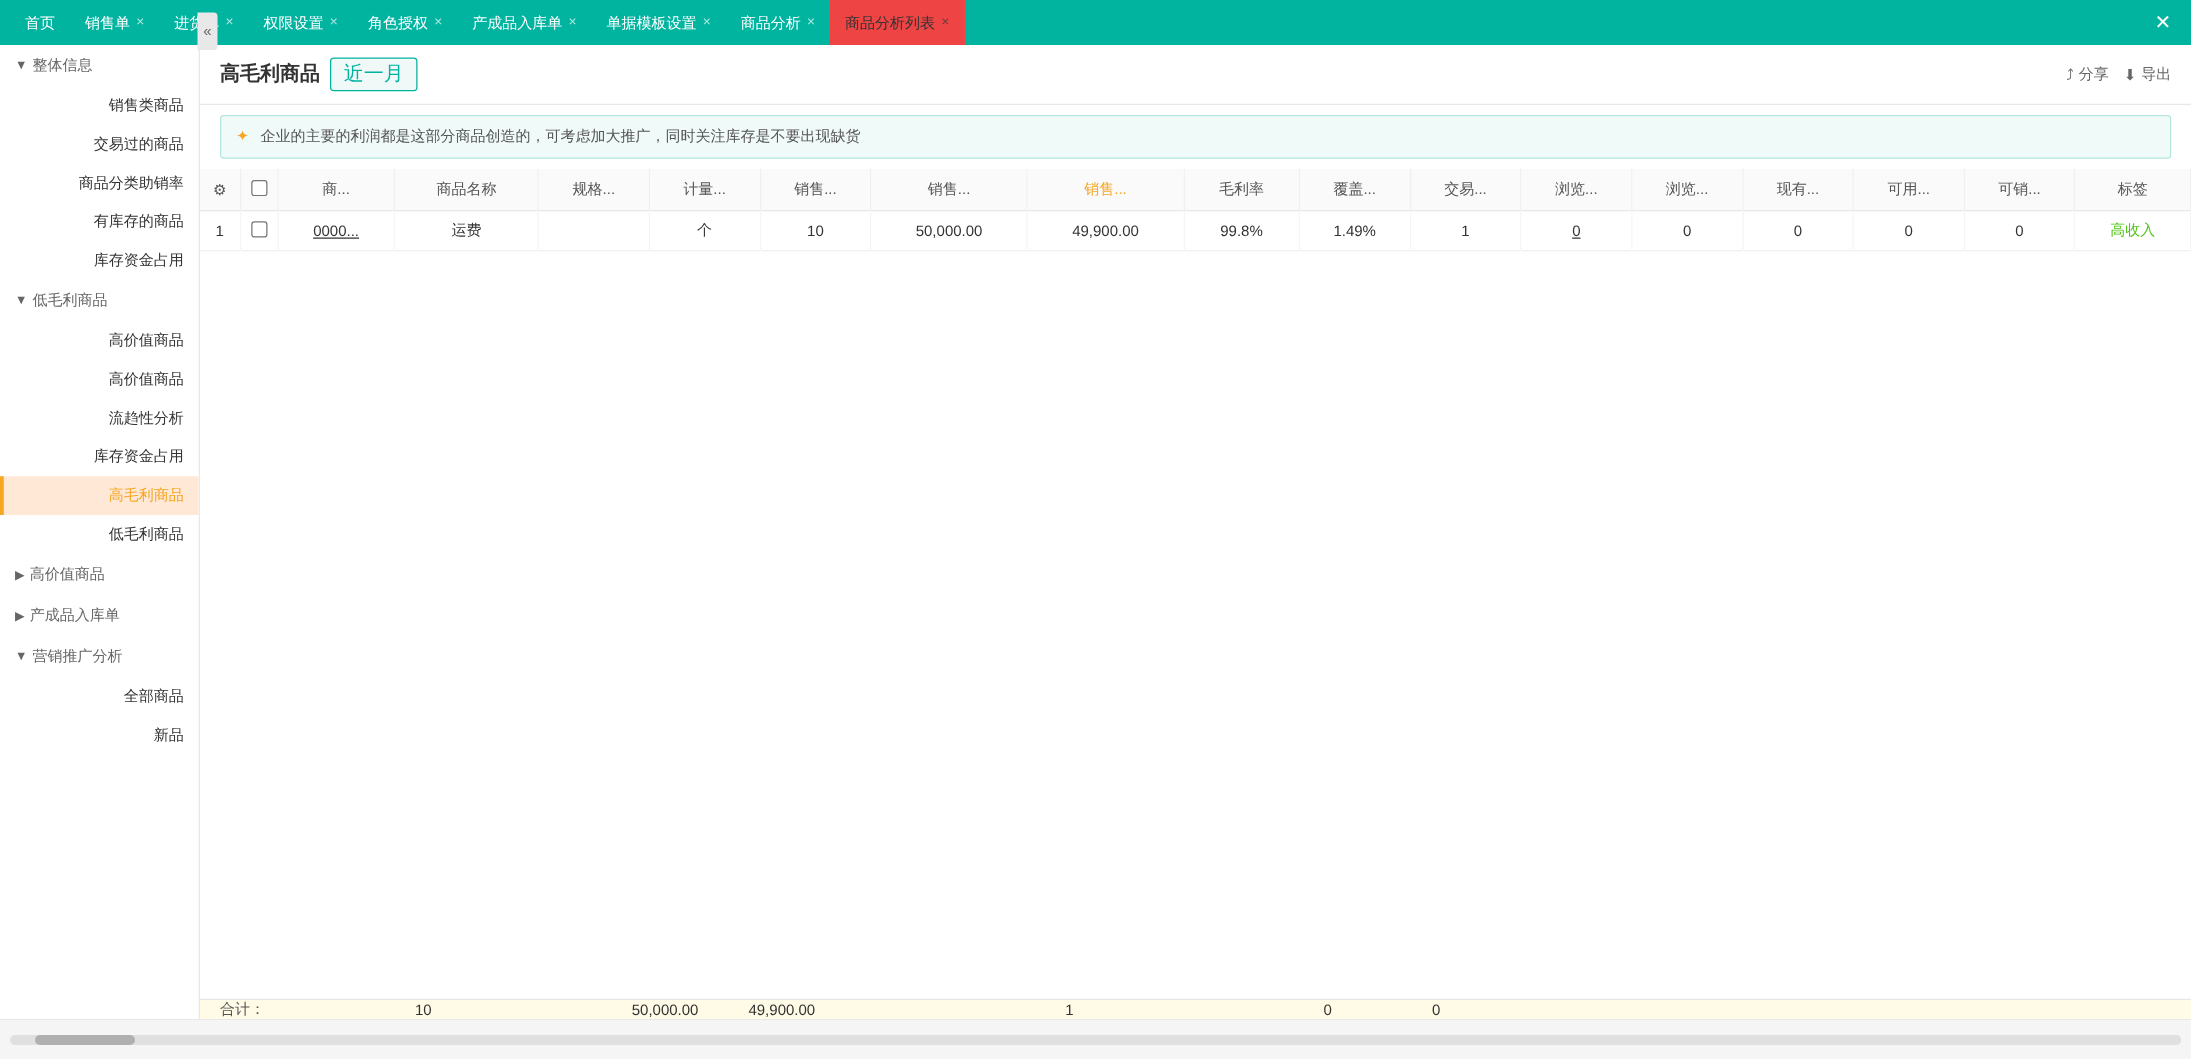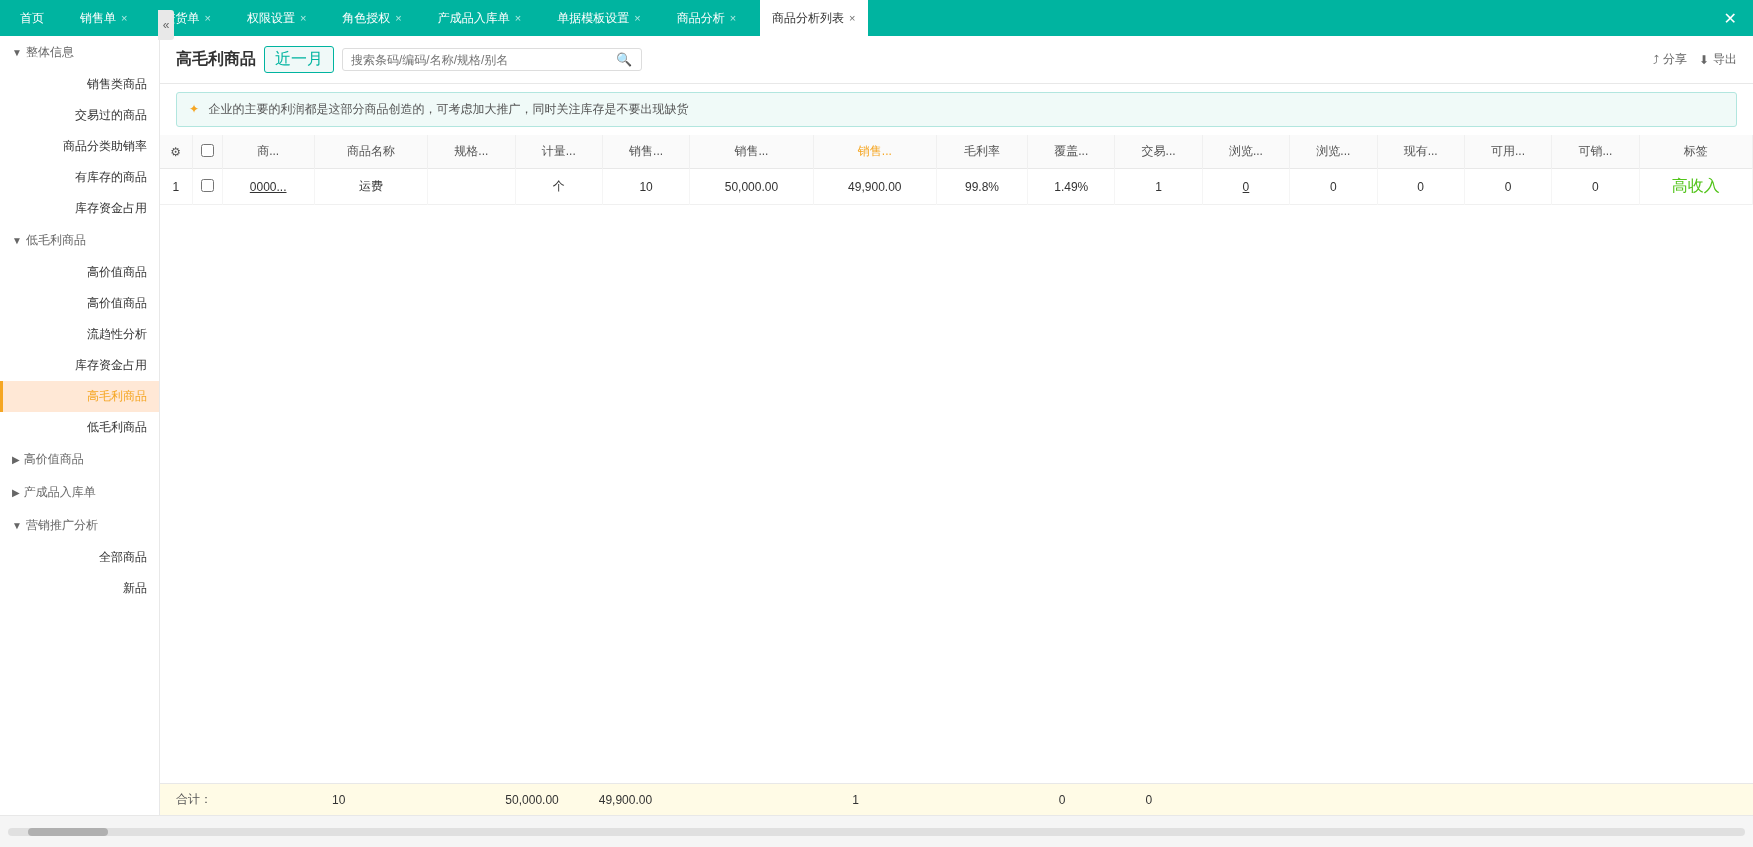--- a/index.html
+++ b/index.html
@@ -6,34 +6,33 @@
     body { background: #f5f5f5; overflow: hidden; width: 1753px; height: 847px; }
 
     
     .top-nav {
       display: flex;
       align-items: center;
       background: #00b4a0;
       height: 36px;
       padding: 0 8px;
       color: white;
-      gap: 12px;
     }
     .top-nav .nav-item {
       display: flex;
       align-items: center;
       padding: 0 12px;
       height: 100%;
       cursor: pointer;
       white-space: nowrap;
       font-size: 13px;
       position: relative;
     }
     .top-nav .nav-item.active {
-      background: #ffffff;
+      background: #ef4444;
       color: #333;
     }
     .nav-close {
       margin-left: 5px;
       font-size: 11px;
       opacity: 0.7;
       cursor: pointer;
     }
     .top-nav-spacer { flex: 1; }
     .top-nav-x {
@@ -199,26 +198,26 @@
     table tbody tr {
       border-bottom: 1px solid #f0f0f0;
     }
     table tbody td {
       padding: 7px 6px;
       text-align: center;
       color: #333;
       border-right: 1px solid #f5f5f5;
       white-space: nowrap;
     }
-    .tag-high { color: #52c41a; font-size: 16px; text-align: center; }
+    .tag-high { color: #52c41a; font-size: 12px; text-align: center; }
     .link-underline { text-decoration: underline; color: #333; cursor: pointer; }
 
     
     .footer-bar {
-      height: 32px;
+      height: 16px;
       background: #fffbe6;
       border-top: 1px solid #e8e8e8;
       display: flex;
       align-items: center;
       padding: 0 16px;
       font-size: 12px;
       color: #333;
       gap: 0;
       flex-shrink: 0;
     }
@@ -370,24 +369,20 @@
 
   <div class="sidebar-collapse">
     <span>«</span>
   </div>
 
   <div class="content-area">
 
     <div class="content-header">
       <span class="content-title">高毛利商品</span>
       <button class="filter-btn">近一月</button>
-      <div class="search-box">
-        <input type="text" placeholder="搜索条码/编码/名称/规格/别名" style="">
-        <span class="search-icon">🔍</span>
-      </div>
       <div class="header-actions">
         <div class="action-btn">
           <span>⤴</span>
           <span>分享</span>
         </div>
         <div class="action-btn">
           <span>⬇</span>
           <span>导出</span>
         </div>
       </div>

